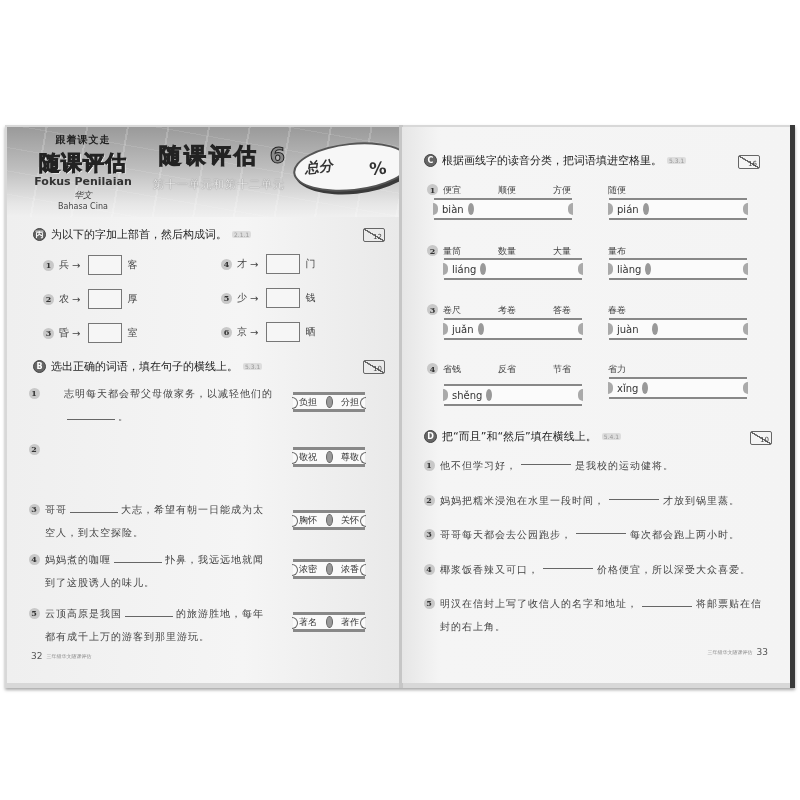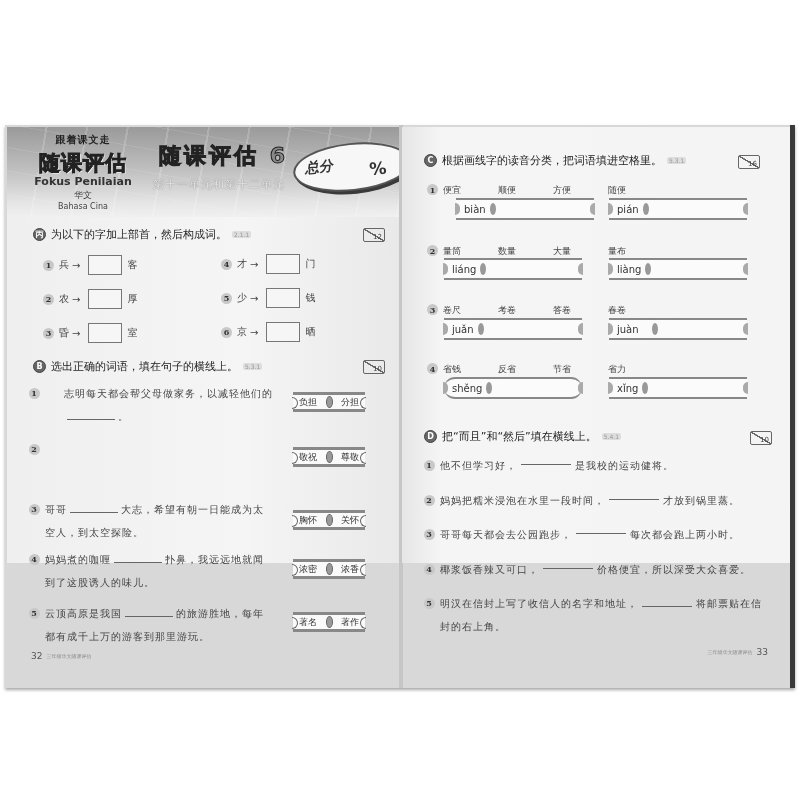--- a/index.html
+++ b/index.html
@@ -4,21 +4,21 @@
 <style>
   * { box-sizing: border-box; margin: 0; padding: 0; }
   html, body { width: 800px; height: 800px; background: #ffffff; overflow: hidden; }
   body { font-family: "DejaVu Sans", sans-serif; color: #333; position: relative; }
 
   .book {
     position: absolute; left: 5px; top: 125px; width: 790px; height: 563px;
     background: #d8d8d8; box-shadow: 0 2px 3px rgba(0,0,0,0.35);
   }
   .page {
-    position: absolute; top: 2px; height: 436px; background: #f3f3f3;
+    position: absolute; top: 2px; height: 556px; background: #f3f3f3;
   }
   .page.left { left: 2px; width: 393px; background: linear-gradient(90deg,#efefef 0%,#f5f5f5 60%,#e9e9e9 100%); }
   .page.right { left: 397px; width: 388px; background: linear-gradient(90deg,#e6e6e6 0%,#f5f5f5 10%,#f4f4f4 100%); }
   .spine { position: absolute; left: 394px; top: 0; width: 4px; height: 563px; background: #c6c6c6; }
   .right-edge { position: absolute; right: 0; top: 0; width: 5px; height: 563px; background: #3a3a3a; }
 
   
   .banner {
     position: absolute; left: 0; top: 0; width: 393px; height: 90px;
     background: linear-gradient(180deg,#9a9a9a 0%,#bdbdbd 45%,#e6e6e6 85%,#f0f0f0 100%);
@@ -31,21 +31,21 @@
       repeating-linear-gradient(10deg, transparent 0 22px, rgba(255,255,255,0.10) 22px 23px);
   }
   .brand { position: absolute; left: 20px; top: 6px; width: 112px; text-align: center; }
   .brand-top { font-size: 10px; font-weight: bold; color: #222; letter-spacing: 1px; }
   .brand-main {
     margin-top: 2px; font-size: 21px; font-weight: bold; color: #8a8a8a;
     -webkit-text-stroke: 1px #222; letter-spacing: 1px; font-family: "DejaVu Sans", sans-serif;
     text-shadow: 1px 1px 0 #fff;
   }
   .brand-en { font-size: 11px; font-weight: bold; color: #333; margin-top: -2px; text-align: center; }
-  .brand-cn { font-size: 9px; color: #444; margin-top: 1px; }
+  .brand-cn { font-size: 9px; color: #444; margin-top: 1px; font-style: italic; }
   .brand-bm { font-size: 8px; color: #444; }
 
   .banner-title {
     position: absolute; left: 152px; top: 14px; font-size: 22px; font-weight: bold;
     color: #888; -webkit-text-stroke: 1px #222; letter-spacing: 3px;
   }
   .banner-sub {
     position: absolute; left: 146px; top: 50px; font-size: 11px; color: #eee;
     font-family: "DejaVu Serif", serif; letter-spacing: 1px;
     text-shadow: 0 0 1px #555;
@@ -270,21 +270,21 @@
         <span>16</span>
       </div>
 
     <div class="c-words" style="top:57px;">
       <span class="num" style="width:11px;">1</span>
       <span>便宜</span>
       <span>顺便</span>
       <span>方便</span>
       <span>随便</span>
     </div>
-    <div class="c-bar" style="left:54px; top:71px;">
+    <div class="c-bar" style="left:32px; top:71px;">
       <span>biàn</span>
         <span class="pin"></span>
     </div>
     <div class="c-bar" style="left:207px; top:71px;">
       <span>pián</span>
         <span class="pin"></span>
     </div>
 
     <div class="c-words" style="top:118px;">
       <span class="num" style="width:11px;">2</span>
@@ -318,21 +318,21 @@
         <span class="pin"></span>
     </div>
 
     <div class="c-words" style="top:236px;">
       <span class="num" style="width:11px;">4</span>
       <span>省钱</span>
       <span>反省</span>
       <span>节省</span>
       <span>省力</span>
     </div>
-    <div class="c-bar" style="left:42px; top:250px;border-radius:11px;">
+    <div class="c-bar" style="left:42px; top:257px;">
       <span>shěng</span>
         <span class="pin"></span>
     </div>
     <div class="c-bar" style="left:207px; top:250px;">
       <span>xǐng</span>
         <span class="pin"></span>
     </div>
 
     <div class="sec-head" style="left:22px; top:302px;">
       <span class="sec-badge">D</span>

